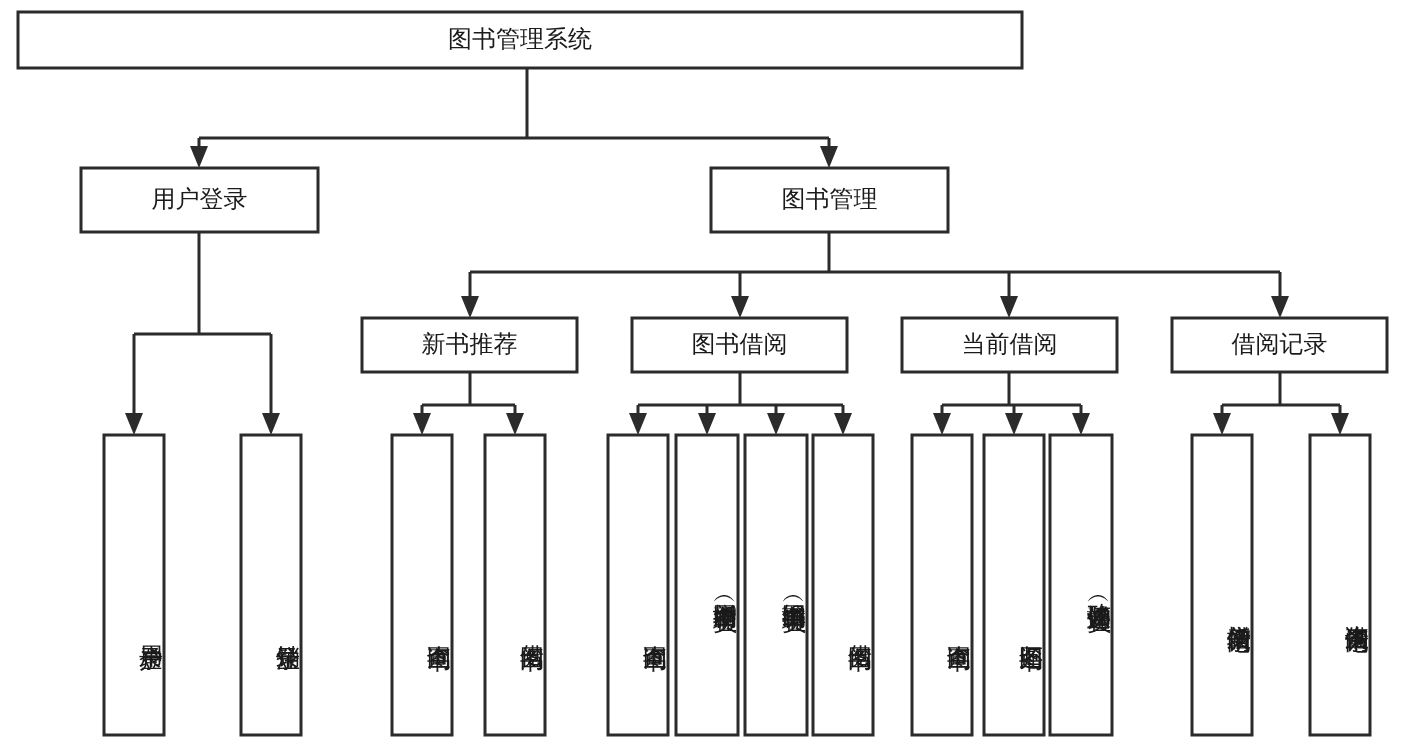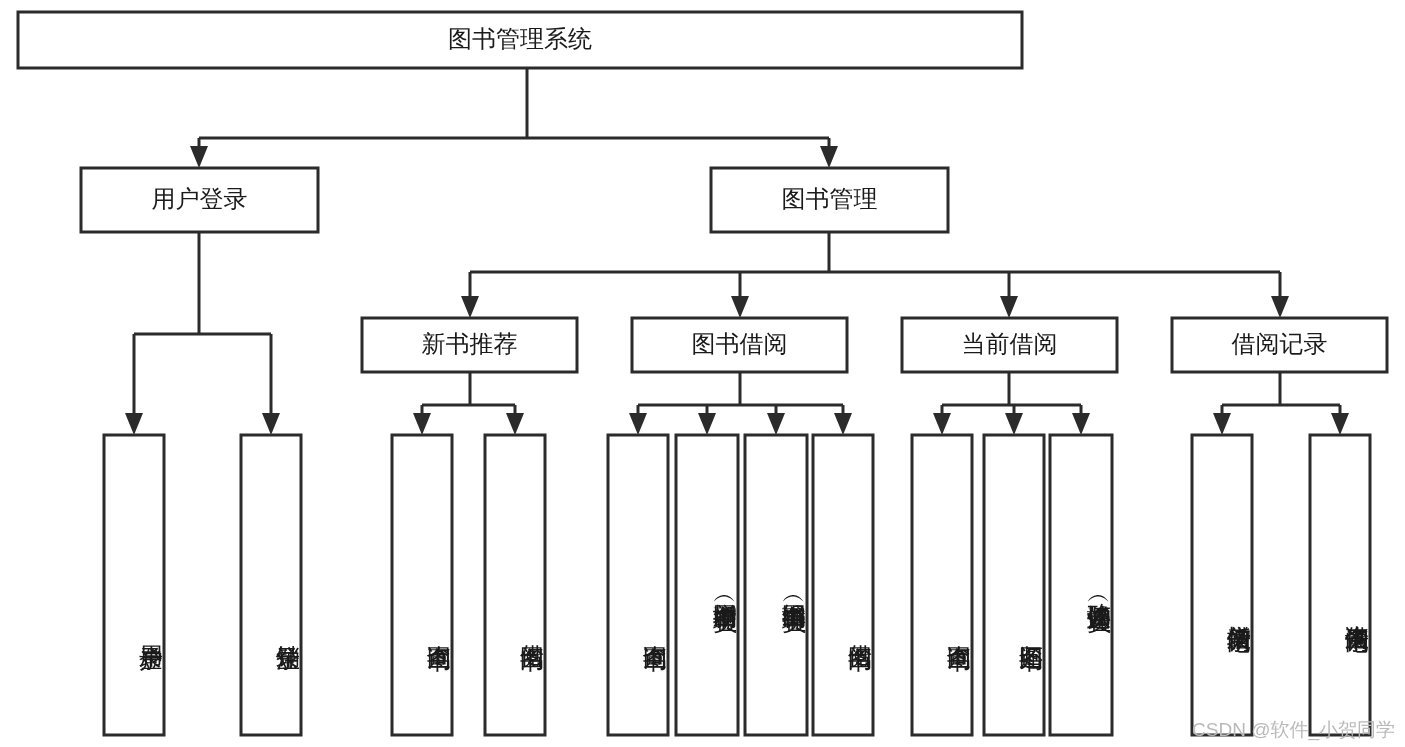--- a/index.html
+++ b/index.html
@@ -167,14 +167,13 @@
       <div class="node-label-v" style="left: 608px; top: 520px; width: 60px; height: 215px;">查询图书</div>
       <div class="node-label-v" style="left: 676px; top: 441px; width: 62px; height: 294px;">新增图书（管理员）</div>
       <div class="node-label-v" style="left: 745px; top: 441px; width: 62px; height: 294px;">编辑图书（管理员）</div>
       <div class="node-label-v" style="left: 813px; top: 520px; width: 60px; height: 215px;">借阅图书</div>
       <div class="node-label-v" style="left: 912px; top: 520px; width: 60px; height: 215px;">查询图书</div>
       <div class="node-label-v" style="left: 984px; top: 520px; width: 60px; height: 215px;">归还图书</div>
       <div class="node-label-v" style="left: 1050px; top: 441px; width: 62px; height: 294px;">确认归还（管理员）</div>
       <div class="node-label-v" style="left: 1192px; top: 483px; width: 60px; height: 252px;">新增借阅记录</div>
       <div class="node-label-v" style="left: 1310px; top: 483px; width: 60px; height: 252px;">查询借阅记录</div>
     </div>
-  <div class="watermark">CSDN @软件_小贺同学</div>
 </div>
 
 </body></html>

